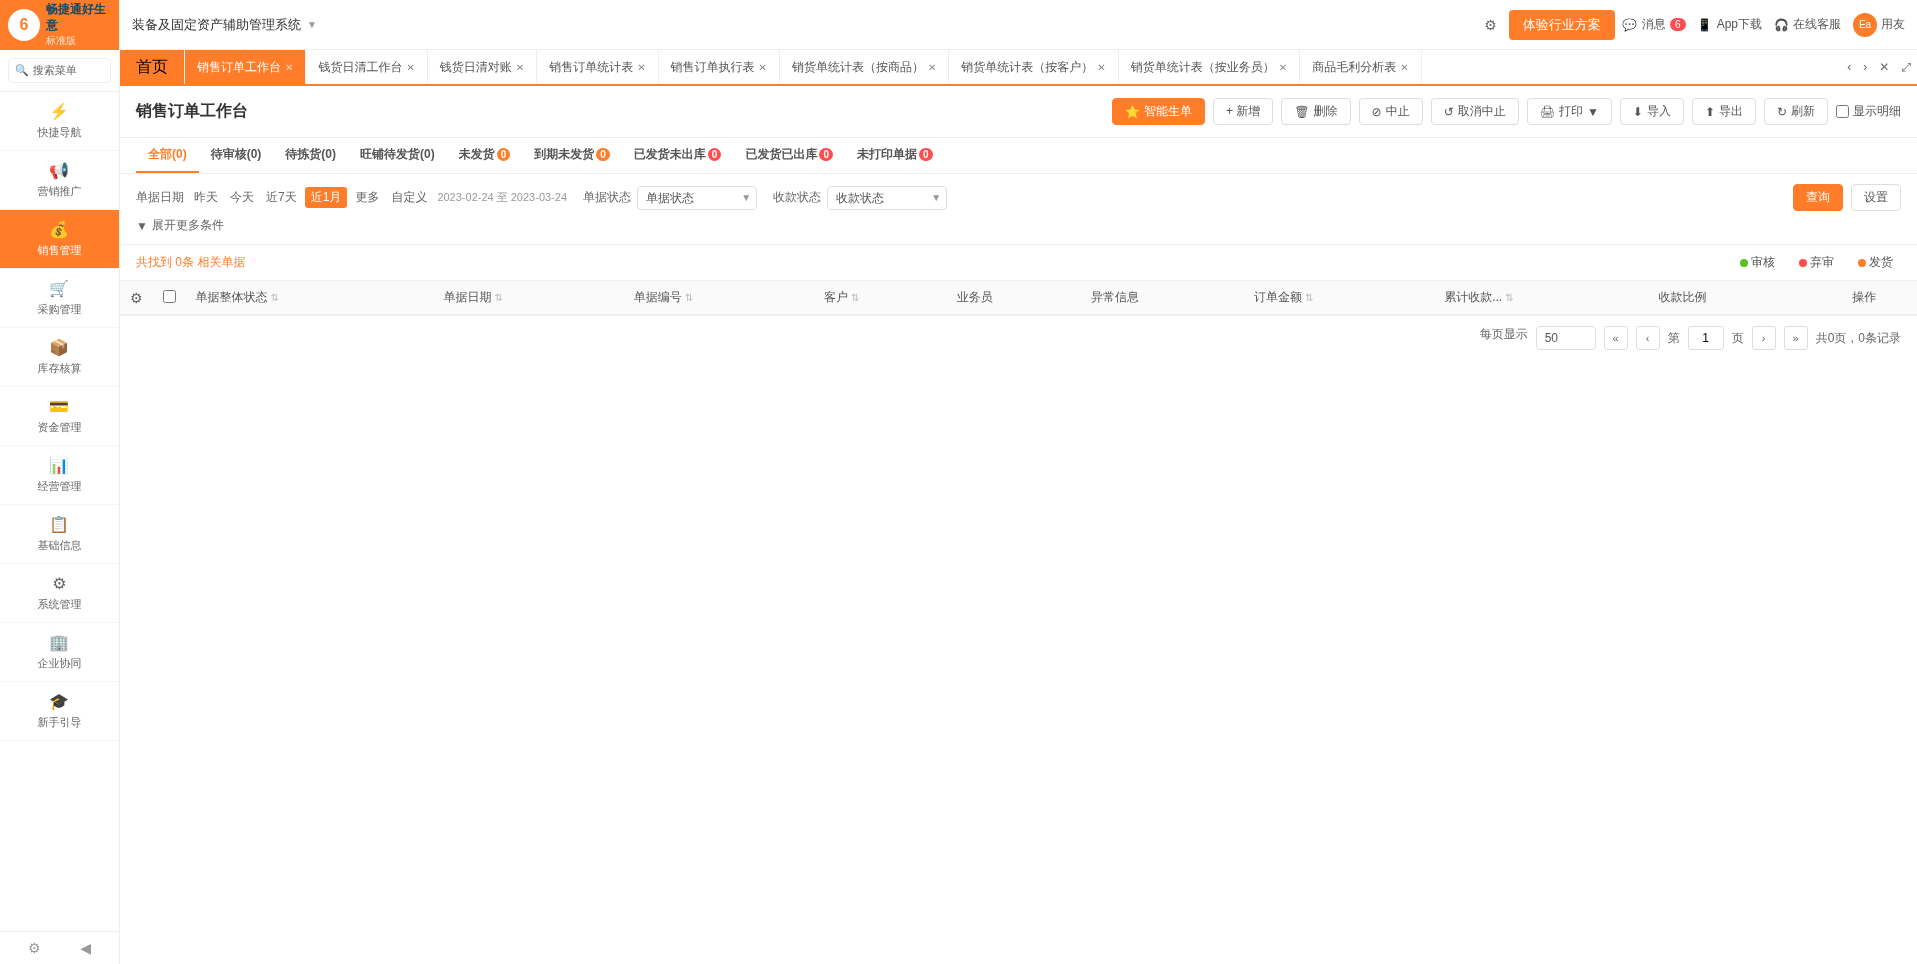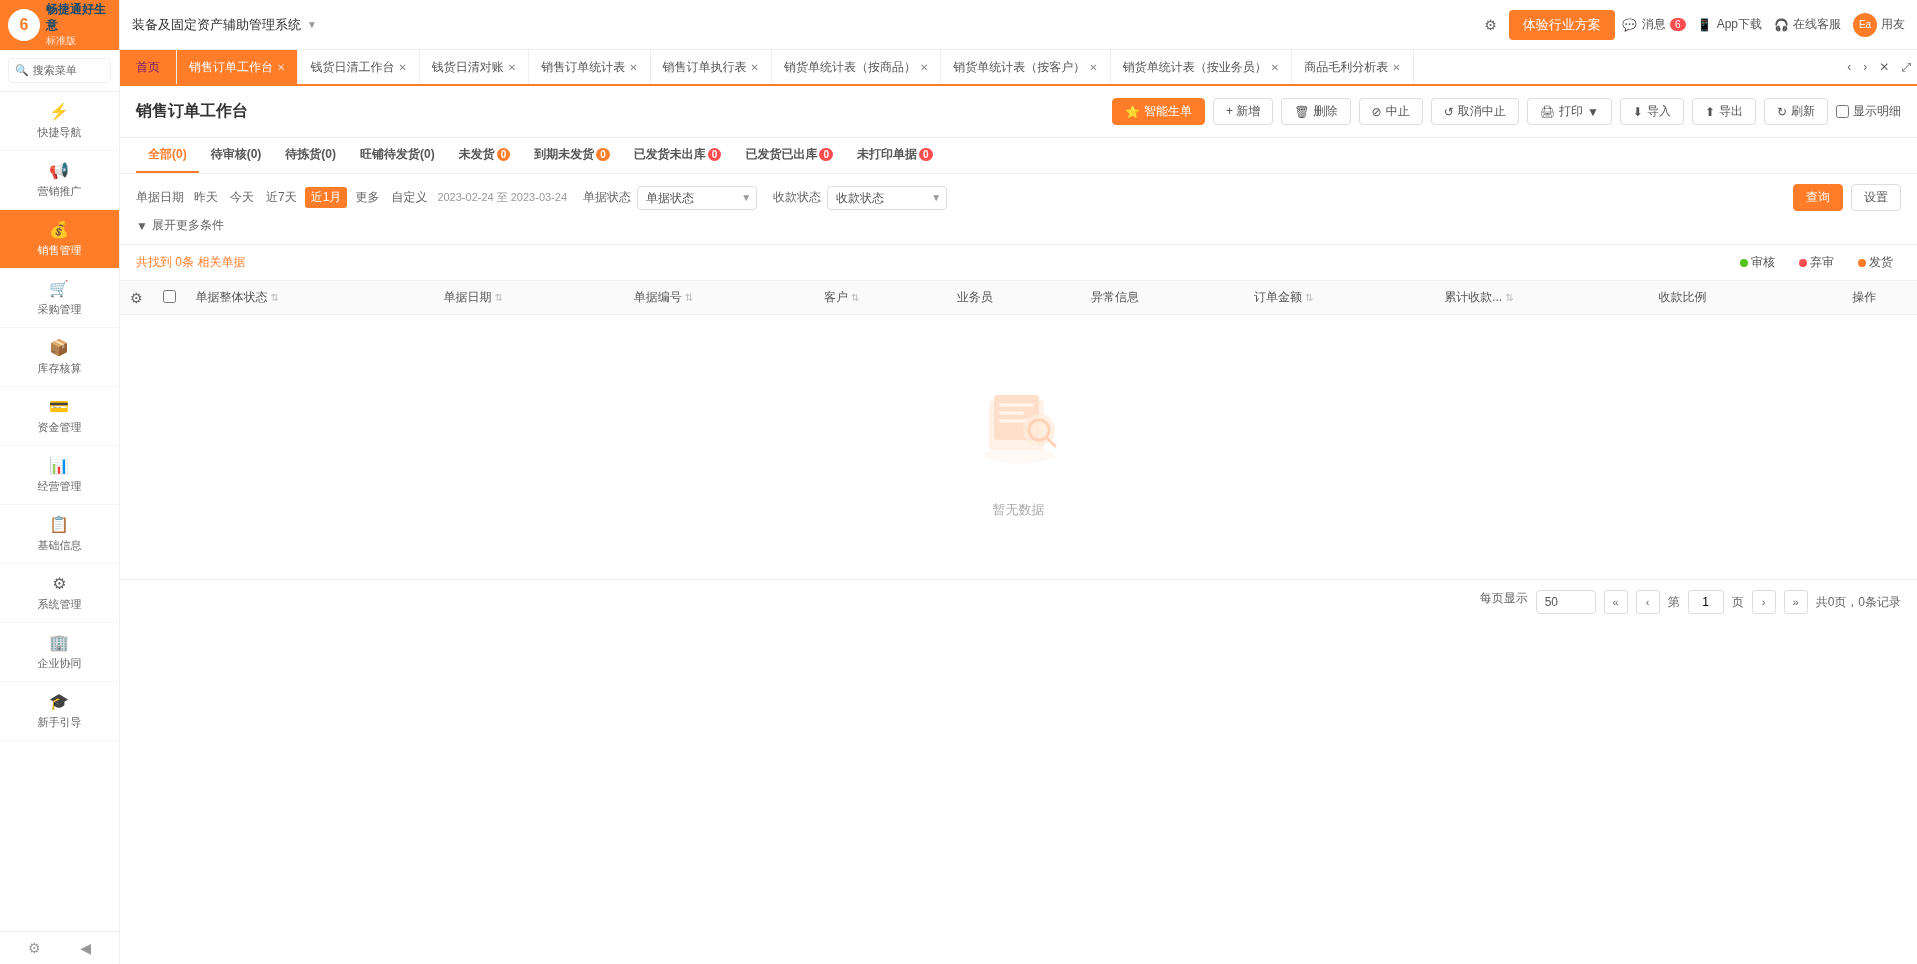--- a/index.html
+++ b/index.html
@@ -32,21 +32,21 @@
     .header-btn-primary { background: #ff7c29; color: #fff; border: none; border-radius: 4px; padding: 6px 14px; cursor: pointer; font-size: 13px; }
     .header-icons { display: flex; align-items: center; gap: 12px; margin-left: auto; }
     .header-icon-item { display: flex; align-items: center; gap: 4px; cursor: pointer; color: #555; font-size: 12px; position: relative; }
     .badge { background: #ff4d4f; color: #fff; border-radius: 10px; font-size: 10px; padding: 1px 4px; min-width: 16px; text-align: center; }
     .avatar { width: 24px; height: 24px; background: #ff7c29; border-radius: 50%; display: flex; align-items: center; justify-content: center; color: #fff; font-size: 11px; }
 
     
     .tab-bar { background: #fff; border-bottom: 2px solid #ff7c29; display: flex; align-items: stretch; overflow: hidden; height: 36px; }
     .tab-item { display: flex; align-items: center; padding: 0 12px; gap: 4px; cursor: pointer; white-space: nowrap; font-size: 12px; color: #555; border-right: 1px solid #eee; height: 100%; }
     .tab-item.active { background: #ff7c29; color: #fff; }
-    .tab-home { background: #ff7c29; color: #701a75; padding: 0 16px; display: flex; align-items: center; font-size: 12px; }
+    .tab-home { background: #ff7c29; color: #000000; padding: 0 16px; display: flex; align-items: center; font-size: 16px; }
     .tab-close { font-size: 10px; cursor: pointer; opacity: 0.7; }
     .tab-nav-btns { display: flex; align-items: center; margin-left: auto; }
     .tab-nav-btn { background: none; border: none; cursor: pointer; padding: 0 6px; color: #666; font-size: 12px; height: 100%; display: flex; align-items: center; }
 
     
     .content { flex: 1; overflow: auto; padding: 0; background: #f5f5f5; }
     .content-inner { background: #fff; margin: 0; min-height: 100%; }
 
     
     .page-header { padding: 12px 16px; display: flex; align-items: center; justify-content: space-between; border-bottom: 1px solid #f0f0f0; }
@@ -459,36 +459,20 @@
                 </th>
                 <th class="action-cell">
                   <span>操作</span>
                 </th>
               </tr>
             </thead>
             <tbody id="table-body">
             </tbody>
           </table>
 
-          <div class="table-empty">
-            <div class="table-empty-img">
-              <svg width="100" height="100" viewBox="0 0 100 100" fill="none">
-                <ellipse cx="50" cy="80" rx="35" ry="8" fill="#ffe0cc" opacity="0.5"></ellipse>
-                <rect x="20" y="25" width="55" height="50" rx="4" fill="#ffcba4" opacity="0.6"></rect>
-                <rect x="25" y="20" width="45" height="45" rx="3" fill="#ffb07a"></rect>
-                <rect x="30" y="28" width="35" height="4" rx="2" fill="#fff" opacity="0.6"></rect>
-                <rect x="30" y="36" width="25" height="4" rx="2" fill="#fff" opacity="0.6"></rect>
-                <rect x="30" y="44" width="30" height="4" rx="2" fill="#fff" opacity="0.6"></rect>
-                <circle cx="70" cy="55" r="16" fill="#ffd0a8" opacity="0.8"></circle>
-                <circle cx="70" cy="55" r="10" fill="none" stroke="#ff9050" stroke-width="3"></circle>
-                <line x1="78" y1="63" x2="86" y2="71" stroke="#ff9050" stroke-width="3" stroke-linecap="round"></line>
-              </svg>
-            </div>
-            <div class="table-empty-text">暂无数据</div>
-          </div>
         </div>
       </div>
 
       <div class="pagination">
         <div class="pagination-select-wrap">
           <span class="pagination-label">每页显示</span>
           <select class="filter-select" style="min-width:60px;width:60px;">
             <option>10</option>
             <option>20</option>
             <option selected="">50</option>

